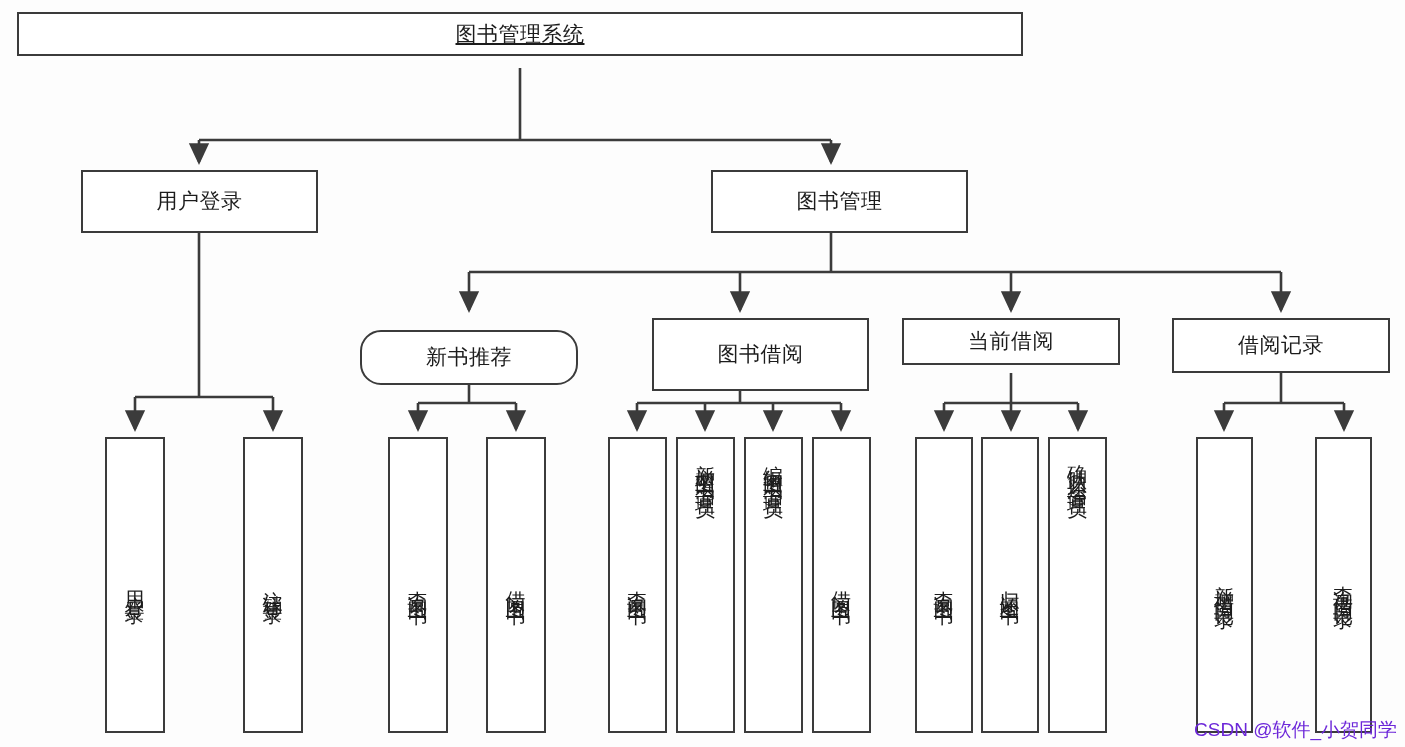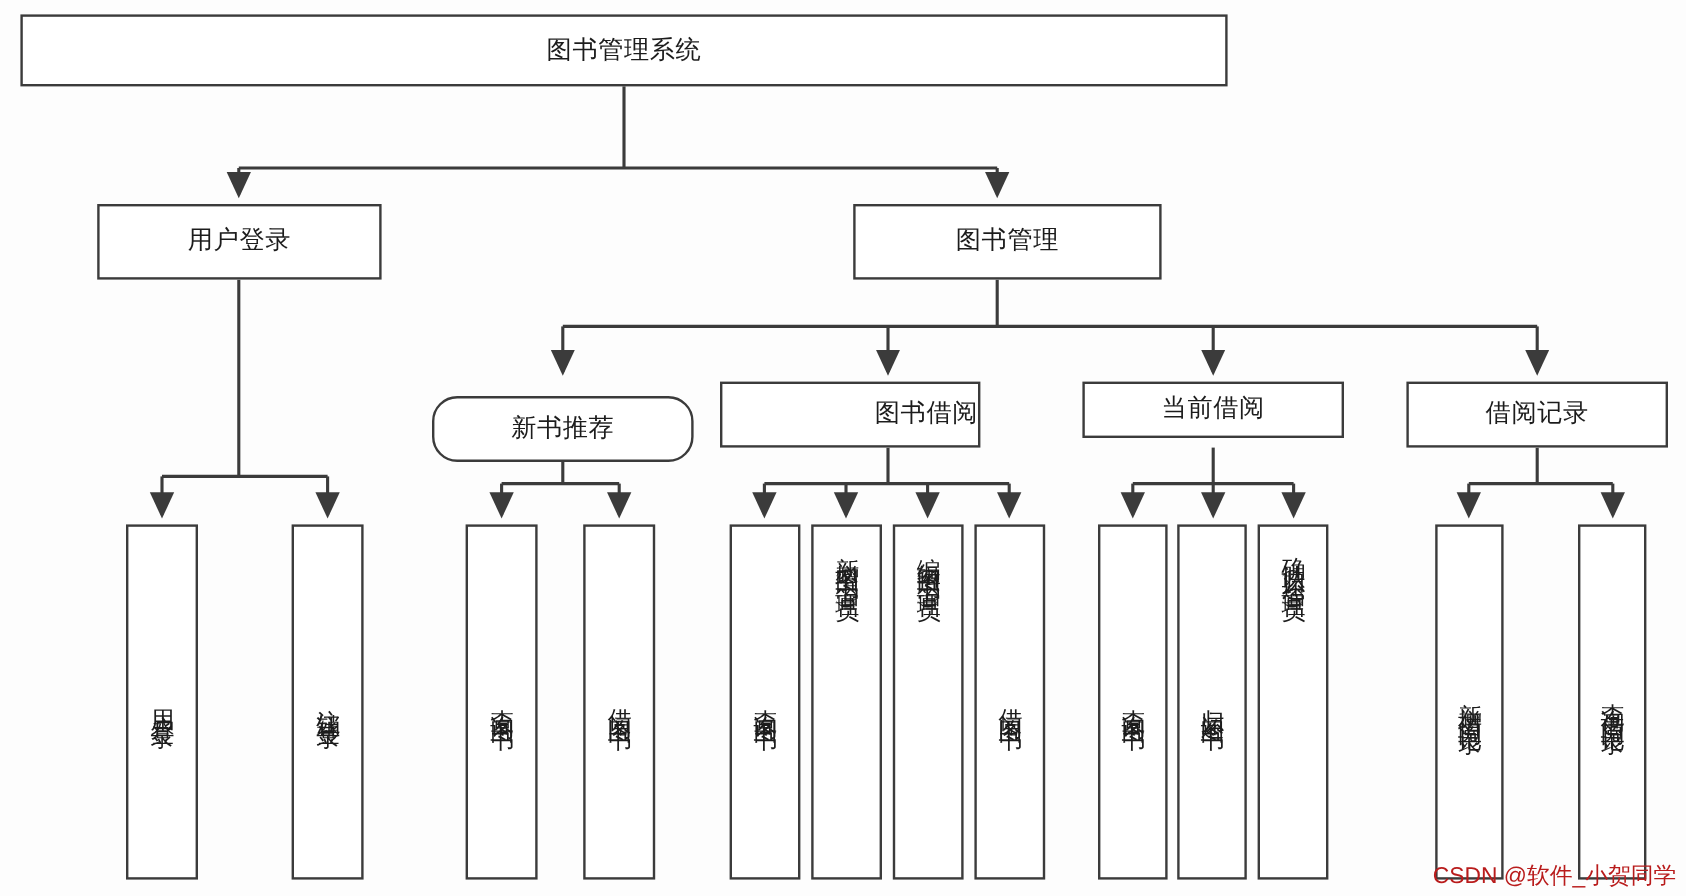--- a/index.html
+++ b/index.html
@@ -60,21 +60,21 @@
     line-height: 1.0;
     letter-spacing: 5px;
     white-space: nowrap;
     text-align: center;
   }
   .watermark {
     position: absolute;
     right: 8px;
     bottom: 4px;
     font-size: 19px;
-    color: #b91c1c;
+    color: #6d28d9;
     white-space: nowrap;
     z-index: 5;
   }
 </style>
 </head>
 <body>
 
 <div id="canvas">
 
   <svg id="edges" viewBox="0 0 1405 747" xmlns="http://www.w3.org/2000/svg">
@@ -120,35 +120,35 @@
       <path d="M1011,403 L1011,429" marker-end="url(#arrow)"></path>
       <path d="M1078,403 L1078,429" marker-end="url(#arrow)"></path>
 
       <path d="M1281,373 L1281,403"></path>
       <path d="M1224,403 L1344,403"></path>
       <path d="M1224,403 L1224,429" marker-end="url(#arrow)"></path>
       <path d="M1344,403 L1344,429" marker-end="url(#arrow)"></path>
     </g>
   </svg>
 
-  <div class="node" style="left:17px; top:12px; width:1006px; height:60px;">
+  <div class="node" style="left:17px; top:12px; width:1006px; height:44px;text-decoration:underline;">
     <span class="node-label">图书管理系统</span>
   </div>
 
   <div class="node" style="left:81px; top:170px; width:237px; height:63px;">
     <span class="node-label">用户登录</span>
   </div>
   <div class="node" style="left:711px; top:170px; width:257px; height:63px;">
     <span class="node-label">图书管理</span>
   </div>
 
   <div class="node" style="left:360px; top:330px; width:218px; height:55px;border-radius:21px;">
     <span class="node-label">新书推荐</span>
   </div>
-  <div class="node" style="left:600px; top:318px; width:217px; height:55px;justify-content:flex-end;">
+  <div class="node" style="left:652px; top:318px; width:217px; height:73px;">
     <span class="node-label">图书借阅</span>
   </div>
   <div class="node" style="left:902px; top:318px; width:218px; height:47px;">
     <span class="node-label">当前借阅</span>
   </div>
   <div class="node" style="left:1172px; top:318px; width:218px; height:55px;">
     <span class="node-label">借阅记录</span>
   </div>
 
   <div class="node vertical centered" style="left:105px; top:437px; width:60px; height:296px;">

